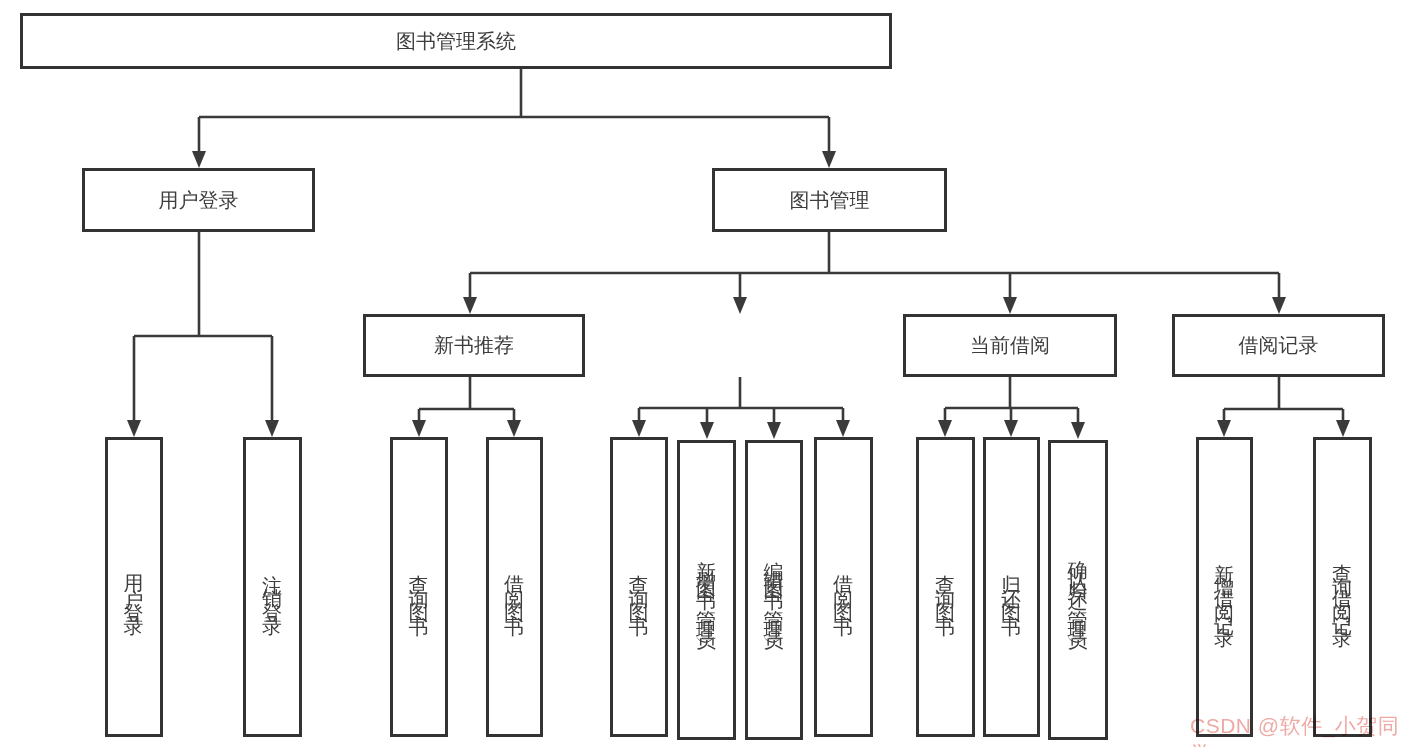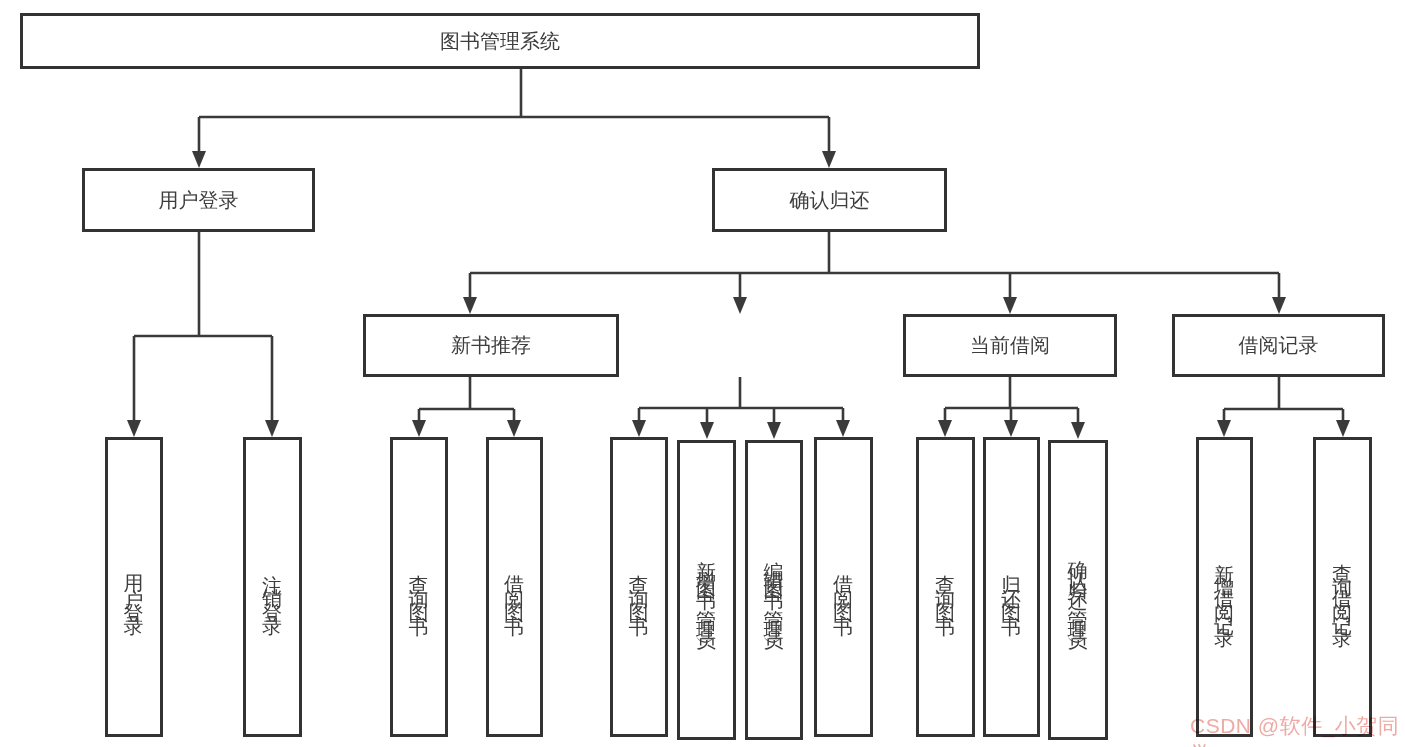--- a/index.html
+++ b/index.html
@@ -53,32 +53,32 @@
       <polygon points="767,422 781,422 774,439"></polygon>
       <polygon points="836,420 850,420 843,437"></polygon>
       <polygon points="938,420 952,420 945,437"></polygon>
       <polygon points="1004,420 1018,420 1011,437"></polygon>
       <polygon points="1071,422 1085,422 1078,439"></polygon>
       <polygon points="1217,420 1231,420 1224,437"></polygon>
       <polygon points="1336,420 1350,420 1343,437"></polygon>
     </g>
   </svg>
 
-  <div class="box" style="left:20px;top:13px;width:960px;height:56px">
+  <div class="box" style="left:20px;top:13px;width:872px;height:56px">
     <span>图书管理系统</span>
   </div>
 
   <div class="box" style="left:82px;top:168px;width:233px;height:64px">
     <span>用户登录</span>
   </div>
   <div class="box" style="left:712px;top:168px;width:235px;height:64px">
-    <span>确认归还</span>
+    <span>图书管理</span>
   </div>
 
-  <div class="box" style="left:363px;top:314px;width:256px;height:63px">
+  <div class="box" style="left:363px;top:314px;width:222px;height:63px">
     <span>新书推荐</span>
   </div>
   <div class="box" style="left:1172px;top:314px;width:213px;height:63px">
     <span>借阅记录</span>
   </div>
   <div class="box" style="left:903px;top:314px;width:214px;height:63px">
     <span>当前借阅</span>
   </div>
 
   <div class="box" style="left:105px;top:437px;width:58px;height:300px">

